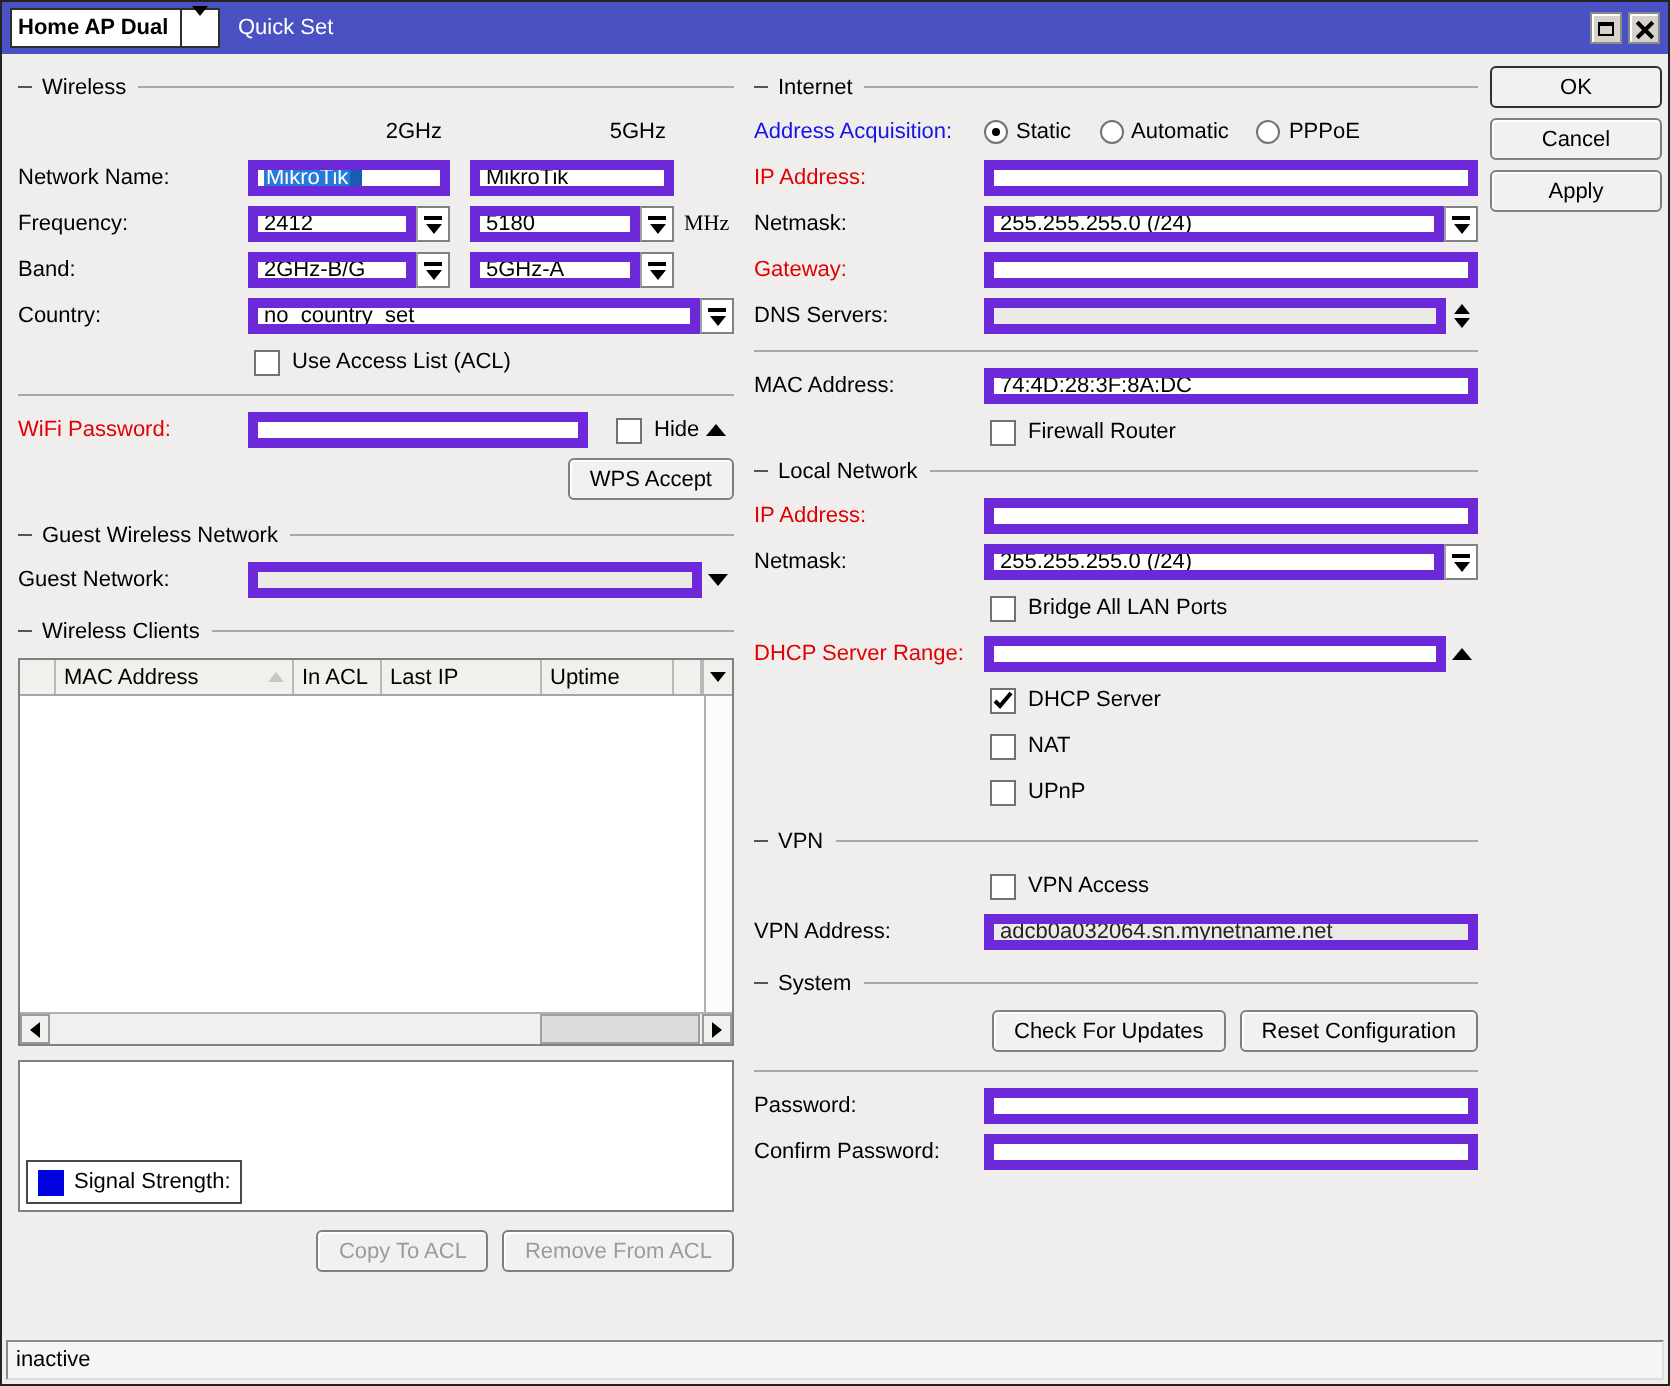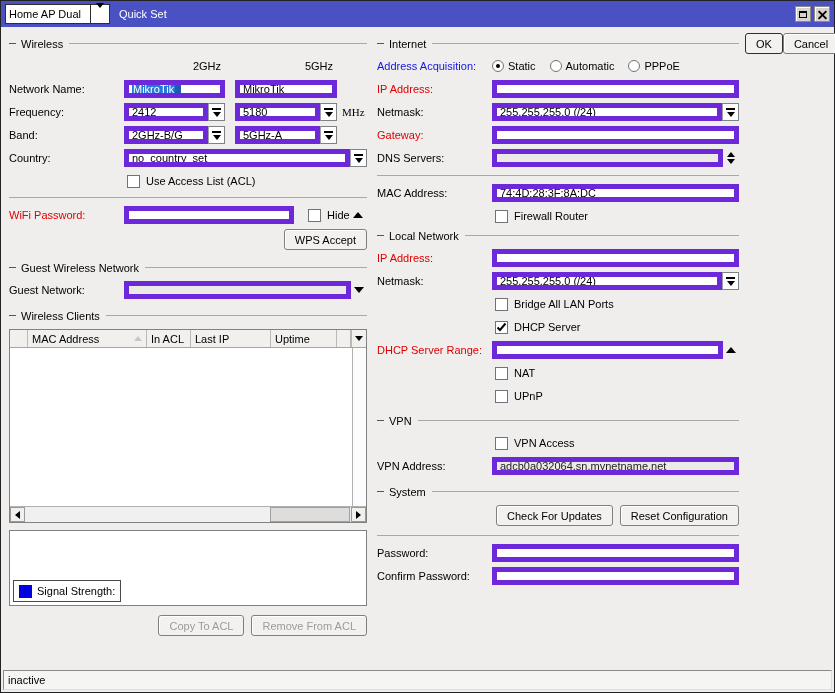--- a/index.html
+++ b/index.html
@@ -4,34 +4,34 @@
 <style>
   * { margin:0; padding:0; box-sizing:border-box; }
   html,body { width:835px; height:693px; }
   body { font-family:"Liberation Sans", sans-serif; font-size:11px; color:#000; background:#d8d8d8; }
 
   .window { width:835px; height:693px; background:#efeeec; border:1px solid #222; display:flex; flex-direction:column; position:relative; }
 
   
   .titlebar { height:26px; background:#4a51c2; display:flex; align-items:center; padding:0 4px; flex:0 0 auto; }
   .combo { display:flex; height:20px; }
-  .combo-field { width:86px; background:#fff; border:1px solid #2e2e2e; display:flex; align-items:center; padding:0 3px; }
+  .combo-field { width:86px; background:#fff; border:1px solid #2e2e2e; display:flex; align-items:center; padding:0 3px;font-weight:bold; }
   .combo-btn { width:19px; background:#fff; border:1px solid #2e2e2e; border-left:none; display:flex; align-items:center; justify-content:center; }
   .title-text { color:#fff; margin-left:9px; flex:1; }
   .winbtn { width:16px; height:16px; background:#d6d3cf; border:1px solid #8a8a8a; box-shadow:inset 1px 1px 0 #fff; margin-left:3px; display:flex; align-items:center; justify-content:center; }
   .maxico { width:8px; height:7px; border:1px solid #000; border-top-width:2px; }
   .xico { position:relative; width:9px; height:9px; }
   .xico::before,.xico::after { content:""; position:absolute; left:-1px; top:4px; width:11px; height:2px; background:#000; }
   .xico::before { transform:rotate(45deg); } .xico::after { transform:rotate(-45deg); }
 
   
   .content { flex:1; display:flex; padding:6px 6px 0 8px; }
   .col-left { width:358px; flex:0 0 auto; }
   .col-right { width:362px; flex:0 0 auto; margin-left:10px; }
-  .col-actions { width:88px; flex:0 0 auto; margin-left:6px; display:flex; flex-direction:row; }
+  .col-actions { width:88px; flex:0 0 auto; margin-left:6px; display:flex; flex-direction:column; }
 
   .sect { display:flex; align-items:center; height:15px; margin:3px 0 6px 0; }
   .collapse-icon { width:7px; height:1px; background:#555; margin-right:5px; flex:0 0 auto; }
   .sect-label { white-space:nowrap; }
   .sect-line { flex:1; height:1px; background:#a8a8a8; margin-left:6px; }
 
   .row { display:flex; align-items:center; margin-bottom:5px; min-height:18px; }
   .lbl { width:115px; padding-right:5px; white-space:nowrap; flex:0 0 auto; }
   .lbl-red { color:#e00000; }
   .lbl-blue { color:#1414e6; }
@@ -383,37 +383,37 @@
               <span class="tri-dn"></span>
             </span>
         </span>
       </div>
 
       <div class="row cbrow">
         <span class="cb"></span>
         <span class="cb-label">Bridge All LAN Ports</span>
       </div>
 
+      <div class="row">
+        <span class="lbl lbl-red">DHCP Server Range:</span>
+        <span class="field fieldflex"></span>
+        <span class="freearrow">
+            <span class="tri-up big"></span>
+          </span>
+      </div>
+
       <div class="row cbrow">
         <span class="cb">
           <svg width="11" height="11" viewBox="0 0 11 11">
               <path d="M1.5 5.5 L4 8 L9.5 1.5" fill="none" stroke="#000" stroke-width="2"></path>
             </svg>
         </span>
         <span class="cb-label">DHCP Server</span>
       </div>
 
-      <div class="row">
-        <span class="lbl lbl-red">DHCP Server Range:</span>
-        <span class="field fieldflex"></span>
-        <span class="freearrow">
-            <span class="tri-up big"></span>
-          </span>
-      </div>
-
       <div class="row cbrow">
         <span class="cb"></span>
         <span class="cb-label">NAT</span>
       </div>
 
       <div class="row cbrow" style="margin-bottom:8px;">
         <span class="cb"></span>
         <span class="cb-label">UPnP</span>
       </div>
 

